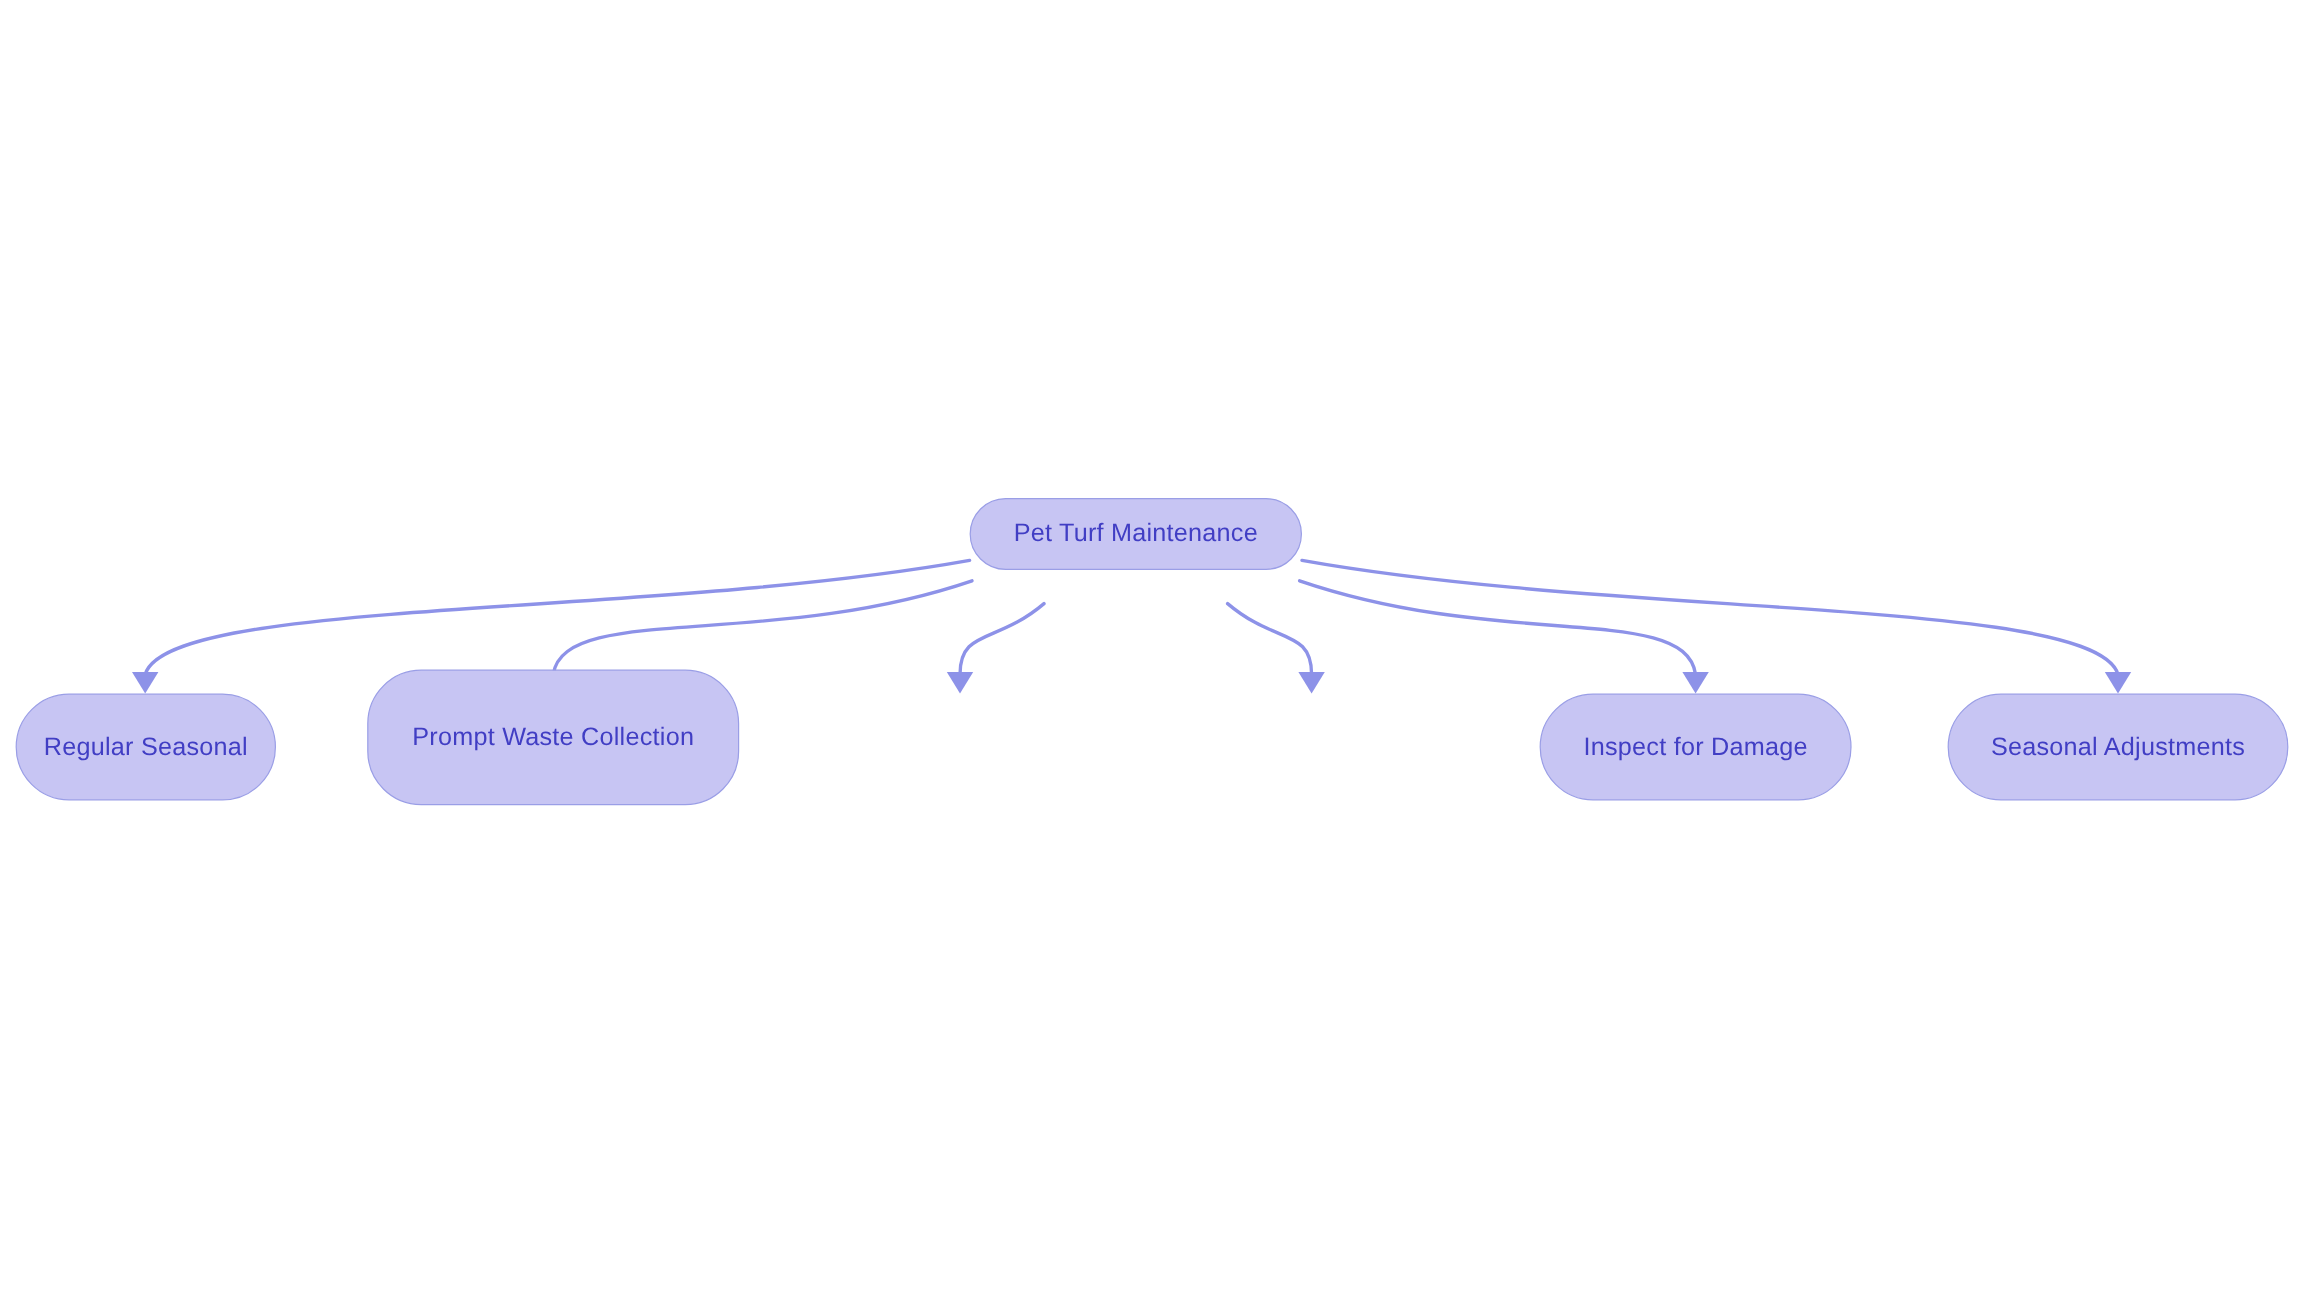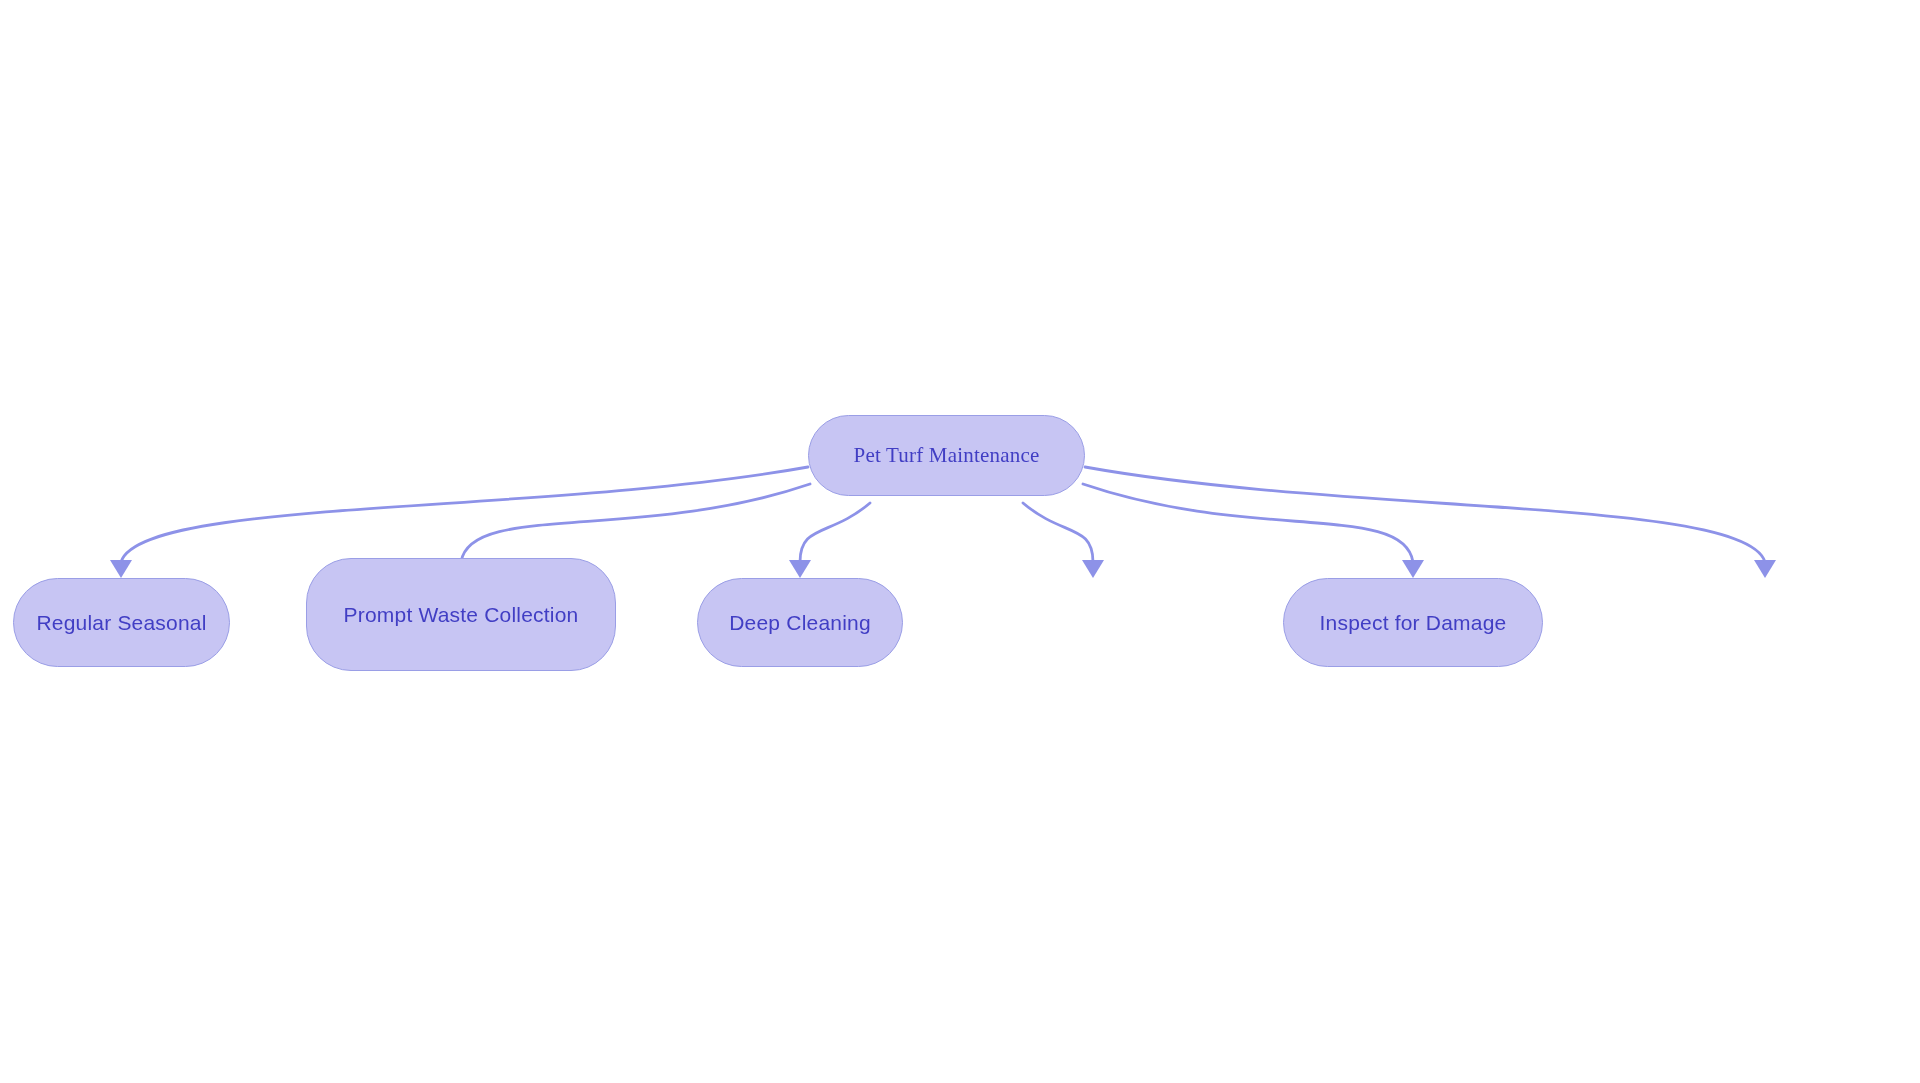--- a/index.html
+++ b/index.html
@@ -72,35 +72,35 @@
     <path class="edge-path" d="M 1085 467 C 1353 515, 1746 498, 1765 562"></path>
 
     <polygon class="arrowhead" points="110,560 132,560 121,578"></polygon>
     <polygon class="arrowhead" points="450,560 472,560 461,578"></polygon>
     <polygon class="arrowhead" points="789,560 811,560 800,578"></polygon>
     <polygon class="arrowhead" points="1082,560 1104,560 1093,578"></polygon>
     <polygon class="arrowhead" points="1402,560 1424,560 1413,578"></polygon>
     <polygon class="arrowhead" points="1754,560 1776,560 1765,578"></polygon>
   </svg>
 
-  <div class="node" style="left:808px; top:415px; width:277px; height:81px;font-family:Liberation Serif, serif;">
+  <div class="node" style="left:808px; top:415px; width:277px; height:60px;">
     <span class="label">Pet Turf Maintenance</span>
   </div>
 
   <div class="node" style="left:13px; top:578px; width:217px; height:89px;">
     <span class="label">Regular Seasonal</span>
   </div>
 
   <div class="node" style="left:306px; top:558px; width:310px; height:113px;">
     <span class="label">Prompt Waste Collection</span>
   </div>
 
-  <div class="node" style="left:697px; top:578px; width:206px; height:89px;">
-    <span class="label">Deep Cleaning</span>
-  </div>
 
 
   <div class="node" style="left:1283px; top:578px; width:260px; height:89px;text-align:right;">
     <span class="label">Inspect for Damage</span>
   </div>
 
+  <div class="node" style="left:1623px; top:578px; width:284px; height:89px;">
+    <span class="label">Seasonal Adjustments</span>
+  </div>
 
 </div>
 
 </body></html>

